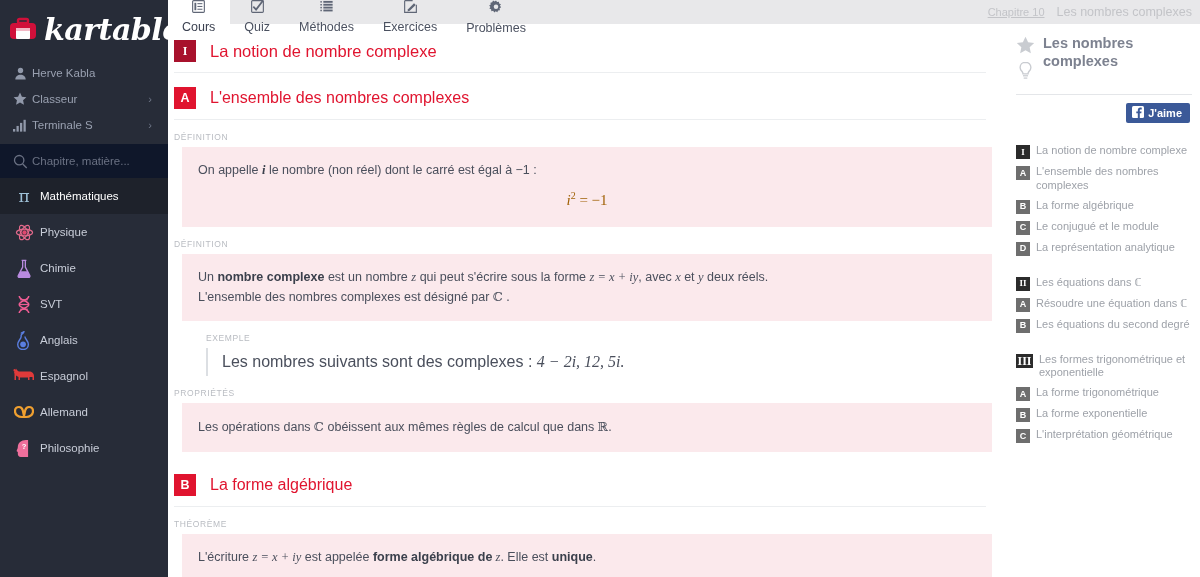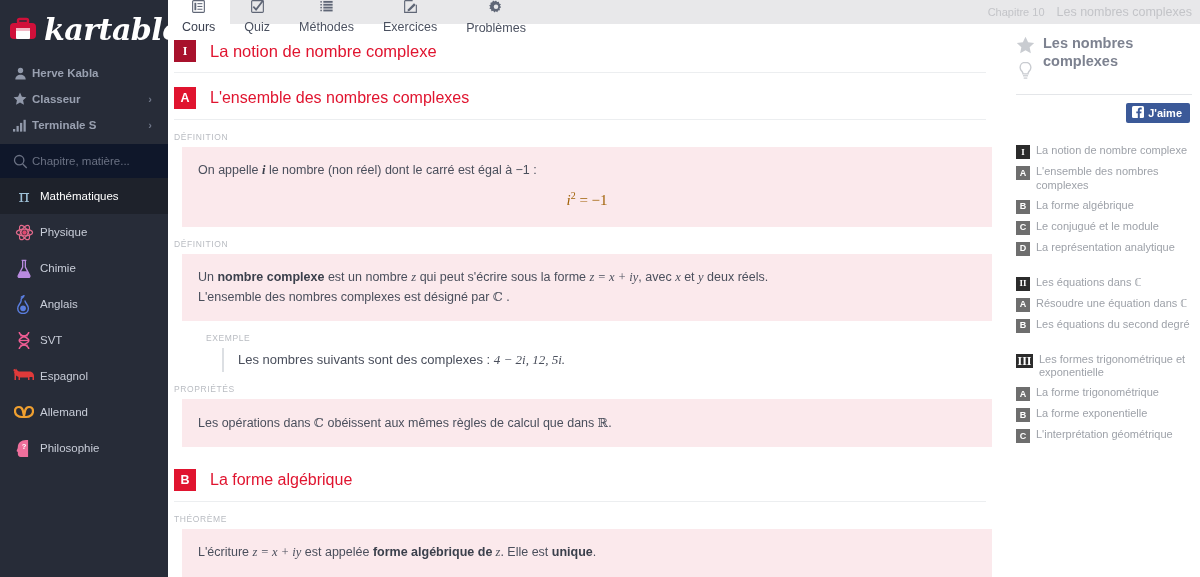--- a/index.html
+++ b/index.html
@@ -27,21 +27,20 @@
     font-family: "DejaVu Serif", serif;
     font-style: italic; font-weight: bold;
     font-size: 30px; color: #ffffff; letter-spacing: -0.5px;
     line-height: 1;
   }
   .nav-item {
     display: flex; align-items: center;
     height: 26px; padding: 0 16px 0 8px;
     font-size: 11.5px; color: #99a0b0;
     position: relative;
-    font-weight: bold;
   }
   .nav-item .ico { width: 24px; flex: 0 0 24px; display:flex; align-items:center; justify-content:center; }
   .nav-item .lbl { flex: 1 1 auto; white-space: nowrap; }
   .chev { font-size: 11px; color: #6f7788; }
 
   .search-row {
     height: 34px; margin-top: 6px;
     background: #0f172a;
     display: flex; align-items: center; padding: 0 8px;
   }
@@ -76,21 +75,21 @@
     font-size: 12.5px; color: #4b5160;
     white-space: nowrap;
     flex-direction: column;
   }
   .tab.active { background: #ffffff; color: #3b4150; }
   .tab .tico { display: flex; align-items: center; }
   .breadcrumb {
     margin-left: auto; display: flex; align-items: center; gap: 12px;
     padding-right: 8px; white-space: nowrap;
   }
-  .bc-chap { font-size: 11px; color: #c3c4c8; }
+  .bc-chap { font-size: 11px; color: #c3c4c8; text-decoration: underline; }
   .bc-title { font-size: 12.5px; color: #c3c4c8; }
 
   .content-wrap { flex: 1 1 auto; display: flex; overflow: hidden; }
   .article { width: 838px; padding: 0 0 0 0; position: relative; }
 
   .sec-head { display: flex; align-items: center; padding: 14px 0 10px 6px; }
   .sec-head.lvl1 { padding-top: 16px; }
   .badge-sq {
     width: 22px; height: 22px; flex: 0 0 22px;
     display: flex; align-items: center; justify-content: center;
@@ -112,22 +111,22 @@
     background: #fbe9ec; color: #4a4f5c;
     font-size: 12.5px; line-height: 1.55;
     padding: 14px 16px; margin-left: 14px; width: 810px;
   }
   .formula {
     text-align: center; padding-top: 8px;
     font-family: "Liberation Serif", serif; font-size: 15px; color: #a16207;
   }
   .quote {
     border-left: 2px solid #dcdfe3;
-    margin-left: 54px; padding: 2px 0 2px 14px;
-    color: #4a4f5c; font-size: 13px; line-height: 1.5;
+    margin-left: 38px; padding: 2px 0 2px 14px;
+    color: #4a4f5c; font-size: 16px; line-height: 1.5;
   }
   .mi { font-family: "Liberation Serif", serif; font-style: italic; }
   .mn { font-family: "Liberation Serif", serif; font-style: normal; }
   .bb { font-family: "DejaVu Serif", serif; }
   b { color: #3b404c; }
 
   
   .rightpanel {
     width: 194px; min-width: 194px; height: 553px;
     padding: 10px 8px 0 10px; background: #fff;
@@ -246,38 +245,38 @@
           <path d="M6.5 1.5h5M7.6 1.5v7L3 17.3c-.6 1.1.2 2.2 1.4 2.2h9.2c1.2 0 2-1.1 1.4-2.2L10.4 8.5v-7" fill="none" stroke="#b98be0" stroke-width="1.4" stroke-linejoin="round"></path>
           <path d="M5.1 13h7.8l2.1 4.3c.6 1.1-.2 2.2-1.4 2.2H4.4c-1.2 0-2-1.1-1.4-2.2z" fill="#b98be0"></path>
         </svg>
       </span>
       <span class="lbl">Chimie</span>
     </div>
 
     <div class="subject">
       <span class="ico">
         <svg width="16" height="19" viewBox="0 0 16 20">
-          <path d="M5 2.5c0-1 3-1 3-2.2 0 3-3 2.4-3 4.2v1.2c0 3-3.6 4.4-3.6 8.6 0 3.3 2.7 5.2 5.6 5.2s5.6-1.9 5.6-5.2c0-4.2-3.6-5.6-3.6-8.6" fill="none" stroke="#5a7ee0" stroke-width="1.5" stroke-linejoin="round"></path>
-          <circle cx="7" cy="14" r="3" fill="#5a7ee0"></circle>
-        </svg>
-      </span>
-      <span class="lbl">Anglais</span>
-    </div>
-
-    <div class="subject">
-      <span class="ico">
-        <svg width="16" height="19" viewBox="0 0 16 20">
           <path d="M3 1c0 5 10 5 10 9s-10 4-10 9" fill="none" stroke="#ef5d94" stroke-width="1.6"></path>
           <path d="M13 1c0 5-10 5-10 9s10 4 10 9" fill="none" stroke="#ef5d94" stroke-width="1.6"></path>
           <line x1="4" y1="5" x2="12" y2="5" stroke="#ef5d94" stroke-width="1.3"></line>
           <line x1="3" y1="10" x2="13" y2="10" stroke="#ef5d94" stroke-width="1.3"></line>
           <line x1="4" y1="15" x2="12" y2="15" stroke="#ef5d94" stroke-width="1.3"></line>
         </svg>
       </span>
       <span class="lbl">SVT</span>
+    </div>
+
+    <div class="subject">
+      <span class="ico">
+        <svg width="16" height="19" viewBox="0 0 16 20">
+          <path d="M5 2.5c0-1 3-1 3-2.2 0 3-3 2.4-3 4.2v1.2c0 3-3.6 4.4-3.6 8.6 0 3.3 2.7 5.2 5.6 5.2s5.6-1.9 5.6-5.2c0-4.2-3.6-5.6-3.6-8.6" fill="none" stroke="#5a7ee0" stroke-width="1.5" stroke-linejoin="round"></path>
+          <circle cx="7" cy="14" r="3" fill="#5a7ee0"></circle>
+        </svg>
+      </span>
+      <span class="lbl">Anglais</span>
     </div>
 
     <div class="subject">
       <span class="ico">
         <svg width="22" height="16" viewBox="0 0 22 16">
           <path d="M1 4c1-1.5 1.5-2.5 2-3.5.8 1.3 1.5 2.5 3 3h10c3 0 5 2 5 4.5V12h-1.5V9h-3v3h-1.5V9.5H7V12H5.5V9L3 7.5V12H1.5V6z" fill="#e03a3a"></path>
           <path d="M1 3.5C0 2.5 0.5 0.8 1.5 1c0.6 0.1 1 1 1 2" fill="#e03a3a"></path>
         </svg>
       </span>
       <span class="lbl">Espagnol</span>

